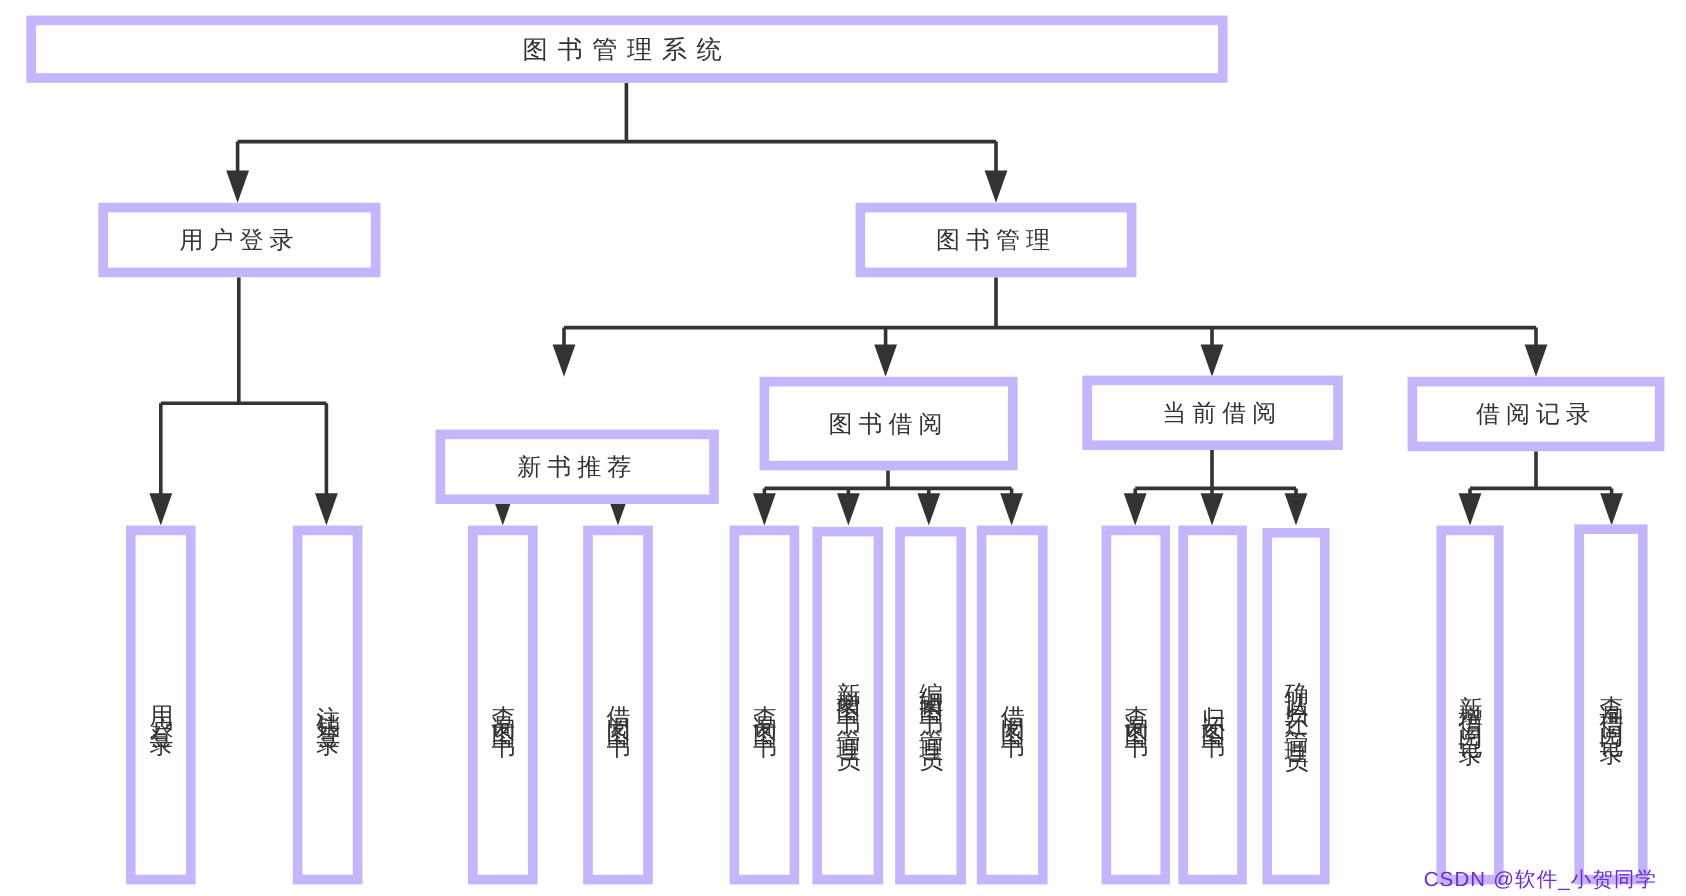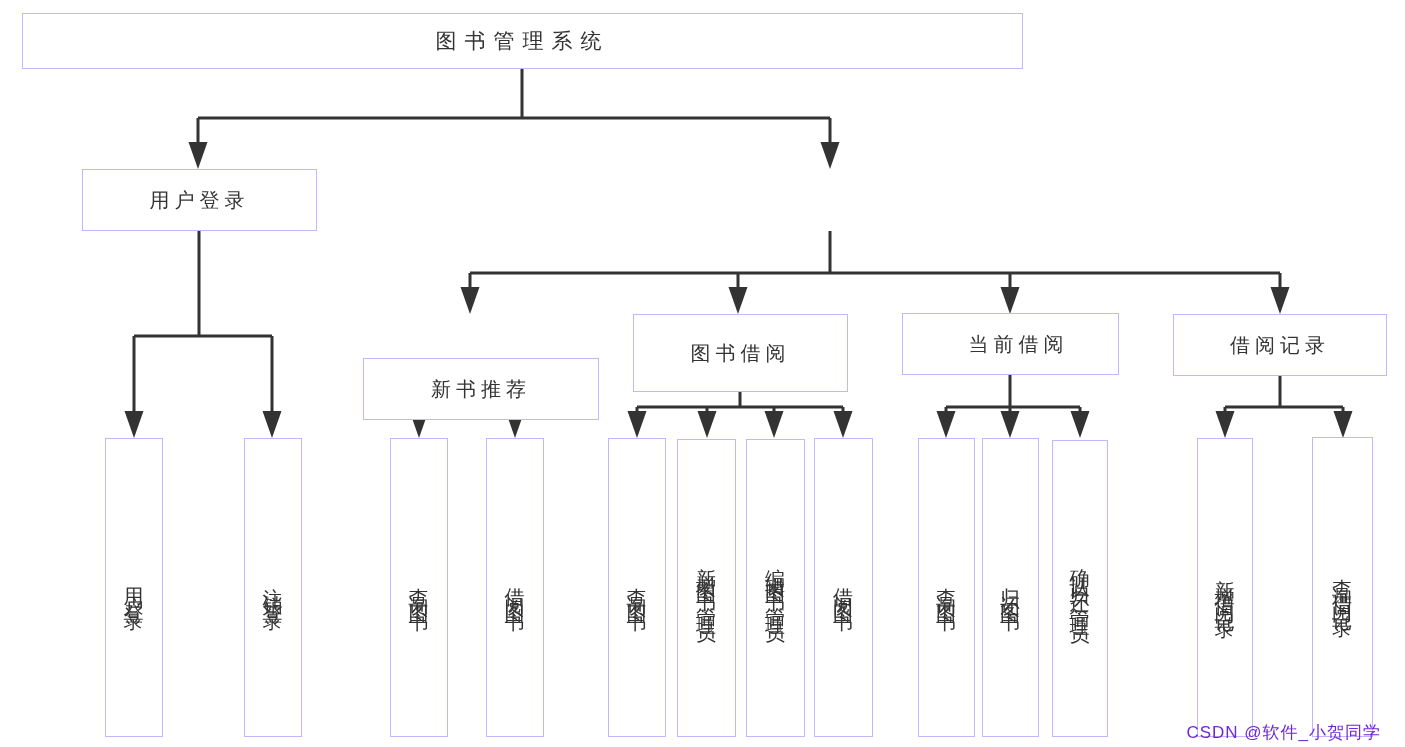--- a/index.html
+++ b/index.html
@@ -11,21 +11,21 @@
     color:#333333;
     overflow:hidden;
   }
   #wires{position:absolute;left:0;top:0;width:1405px;height:747px;}
   #wires path{stroke:#333333;stroke-width:3;fill:none;}
   #wires polygon{fill:#333333;stroke:none;}
   .box{
     position:absolute;
     box-sizing:border-box;
     background:#ffffff;
-    border:1px solid #c4b5fd;
+    border:8px solid #c4b5fd;
     display:flex;
     align-items:center;
     justify-content:center;
     font-size:20px;
     letter-spacing:5px;
     white-space:nowrap;
   }
   .box.root{font-size:21px;letter-spacing:8px;}
   .box.leaf{
     font-size:20px;
@@ -101,20 +101,23 @@
     </g>
   </svg>
 
   <div class="box root" style="left:22px;top:13px;width:1001px;height:56px;">
     <span>图书管理系统</span>
   </div>
 
   <div class="box" style="left:82px;top:169px;width:235px;height:62px;">
     <span>用户登录</span>
   </div>
+  <div class="box" style="left:713px;top:169px;width:234px;height:62px;">
+    <span>图书管理</span>
+  </div>
 
   <div class="box" style="left:363px;top:316px;width:236px;height:62px;margin-top:42px;">
     <span>新书推荐</span>
   </div>
   <div class="box" style="left:633px;top:314px;width:215px;height:78px;">
     <span>图书借阅</span>
   </div>
   <div class="box" style="left:902px;top:313px;width:217px;height:62px;padding-left:16px;">
     <span>当前借阅</span>
   </div>

